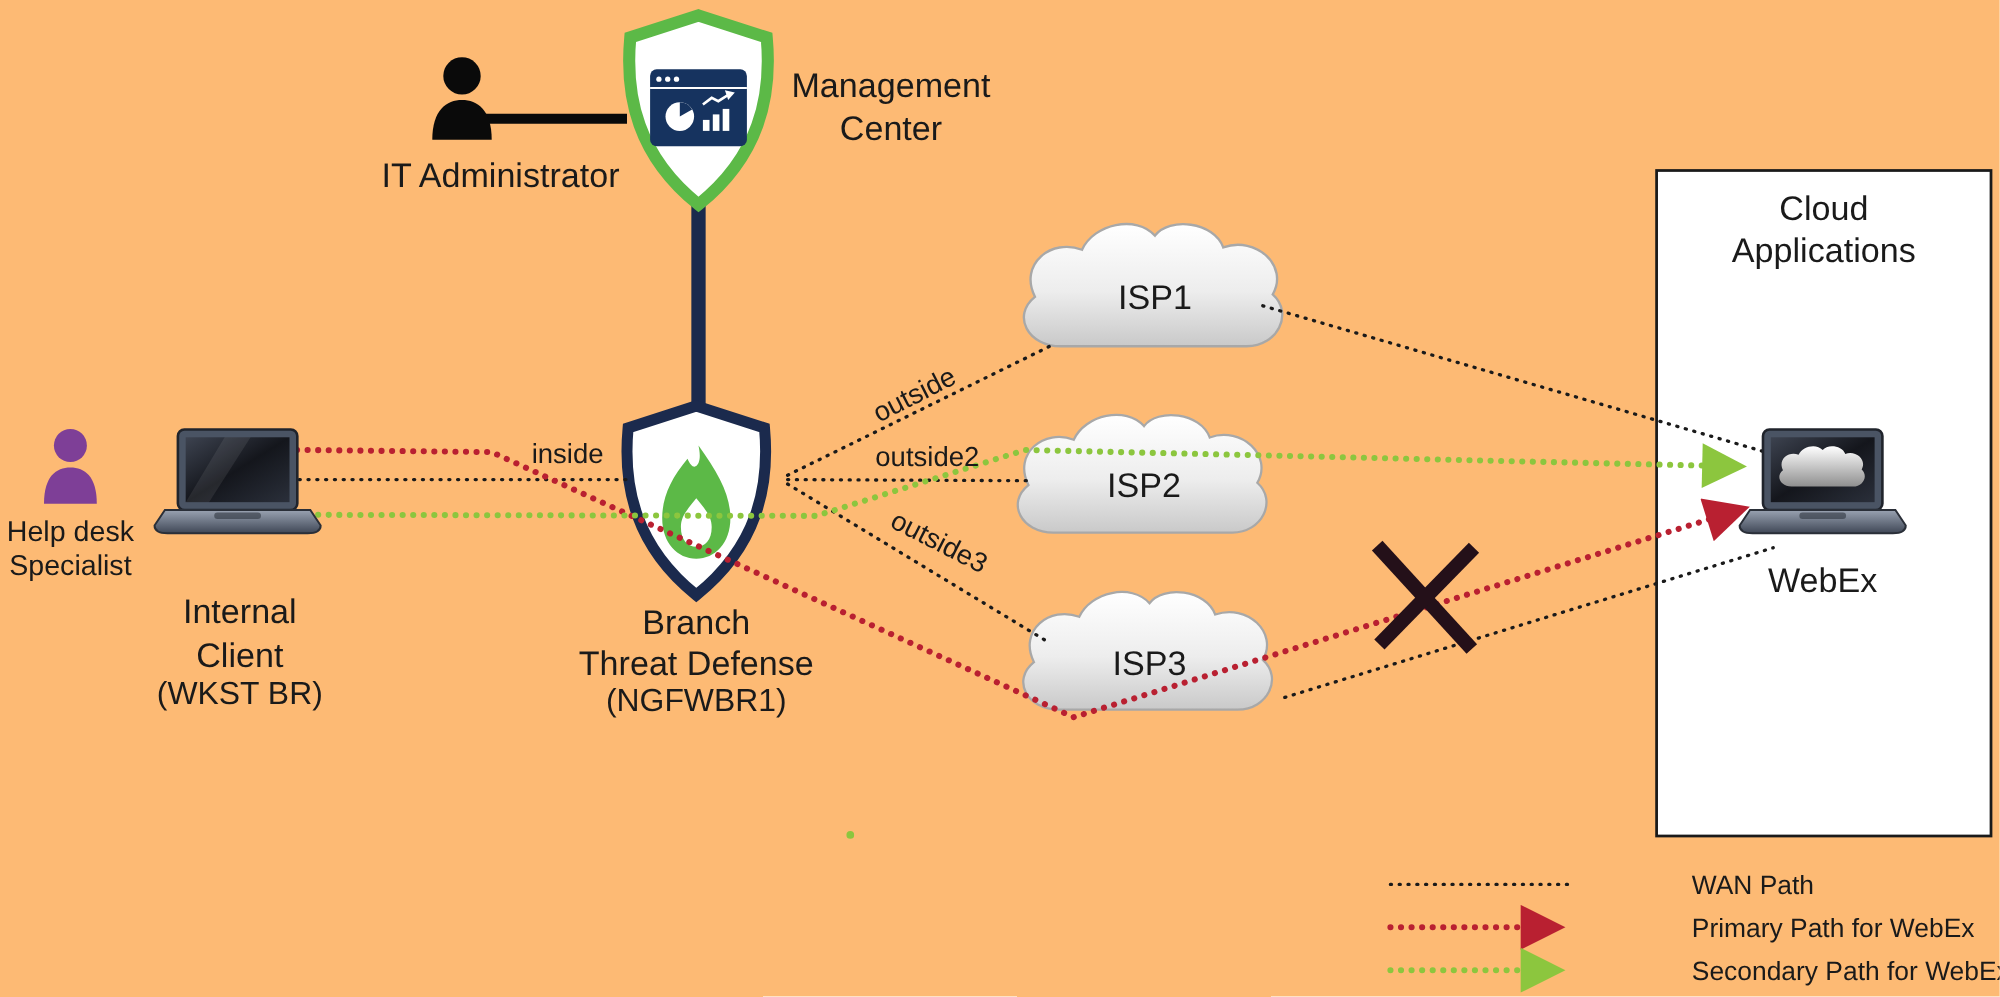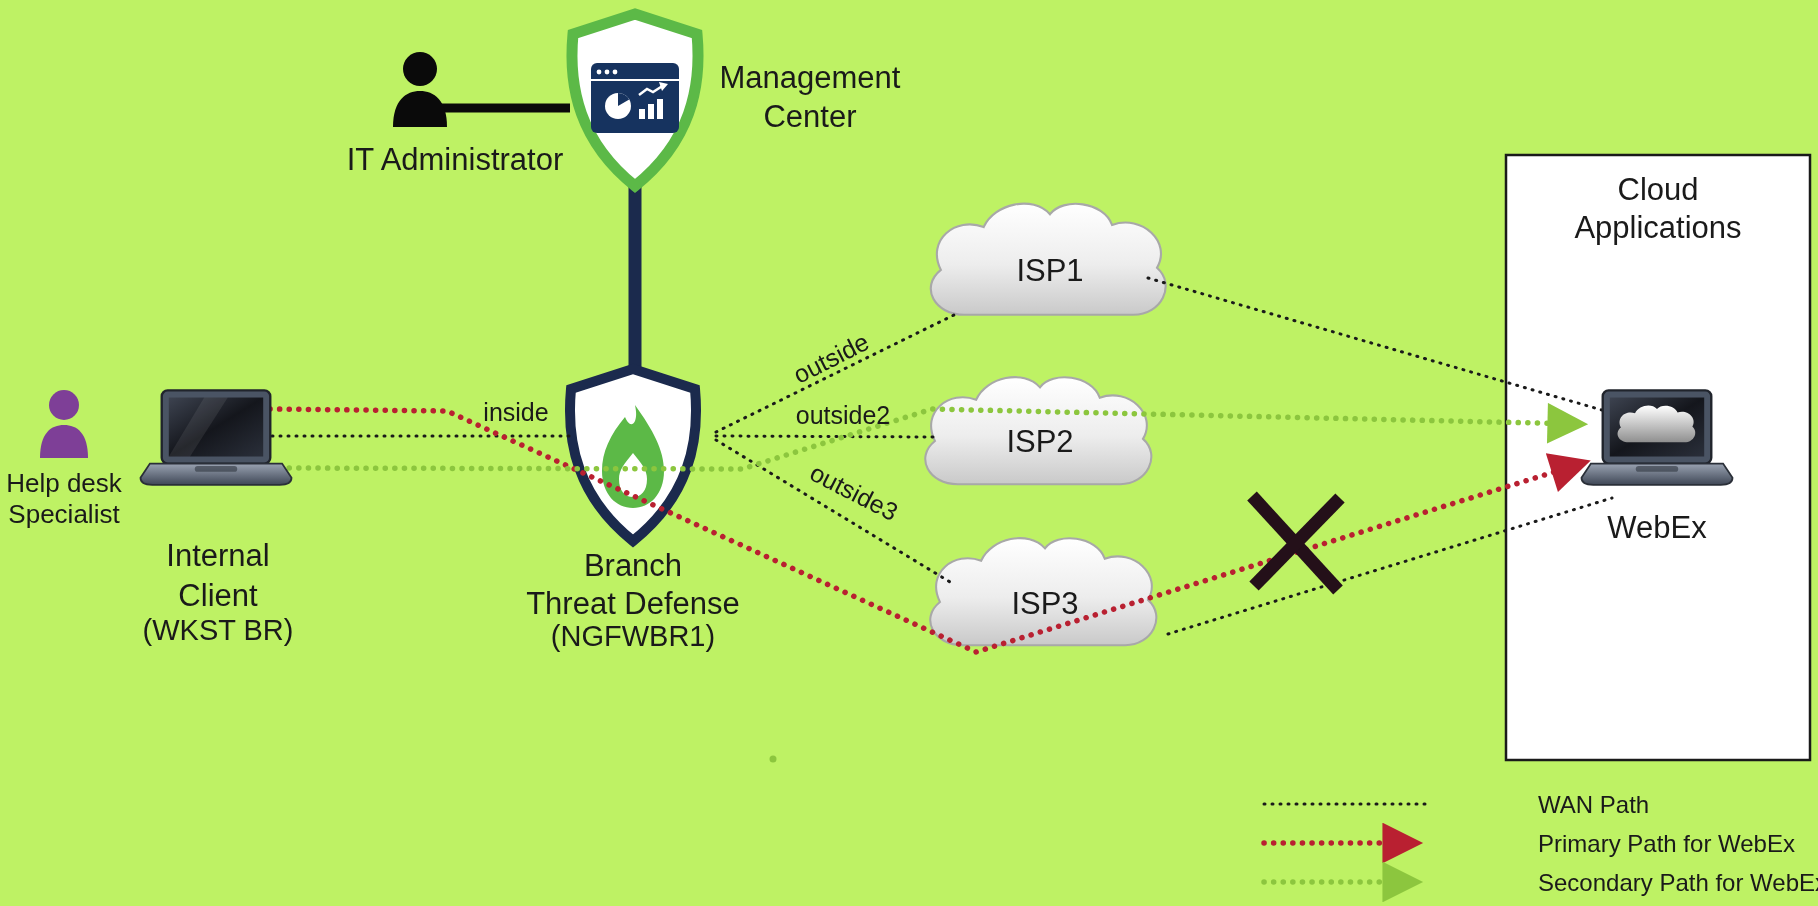--- a/index.html
+++ b/index.html
@@ -1,16 +1,16 @@
 <!DOCTYPE html>
 <html><head>
 <meta charset="utf-8">
 <style>
   html,body{margin:0;padding:0;background:#ffffff;}
-  #stage{position:relative;width:1818px;height:906px;background:#bef264;overflow:hidden;}
+  #stage{position:relative;width:1818px;height:906px;background:#fdba74;overflow:hidden;}
   svg{display:block;}
   text{font-family:"Liberation Sans",sans-serif;fill:#1a1a1a;}
   .mid{text-anchor:middle;}
   .start{text-anchor:start;}
   .s31{font-size:31px;}
   .s29{font-size:29px;}
   .s26{font-size:26px;}
   .s25{font-size:25px;}
   .s24{font-size:24px;}
 </style>

